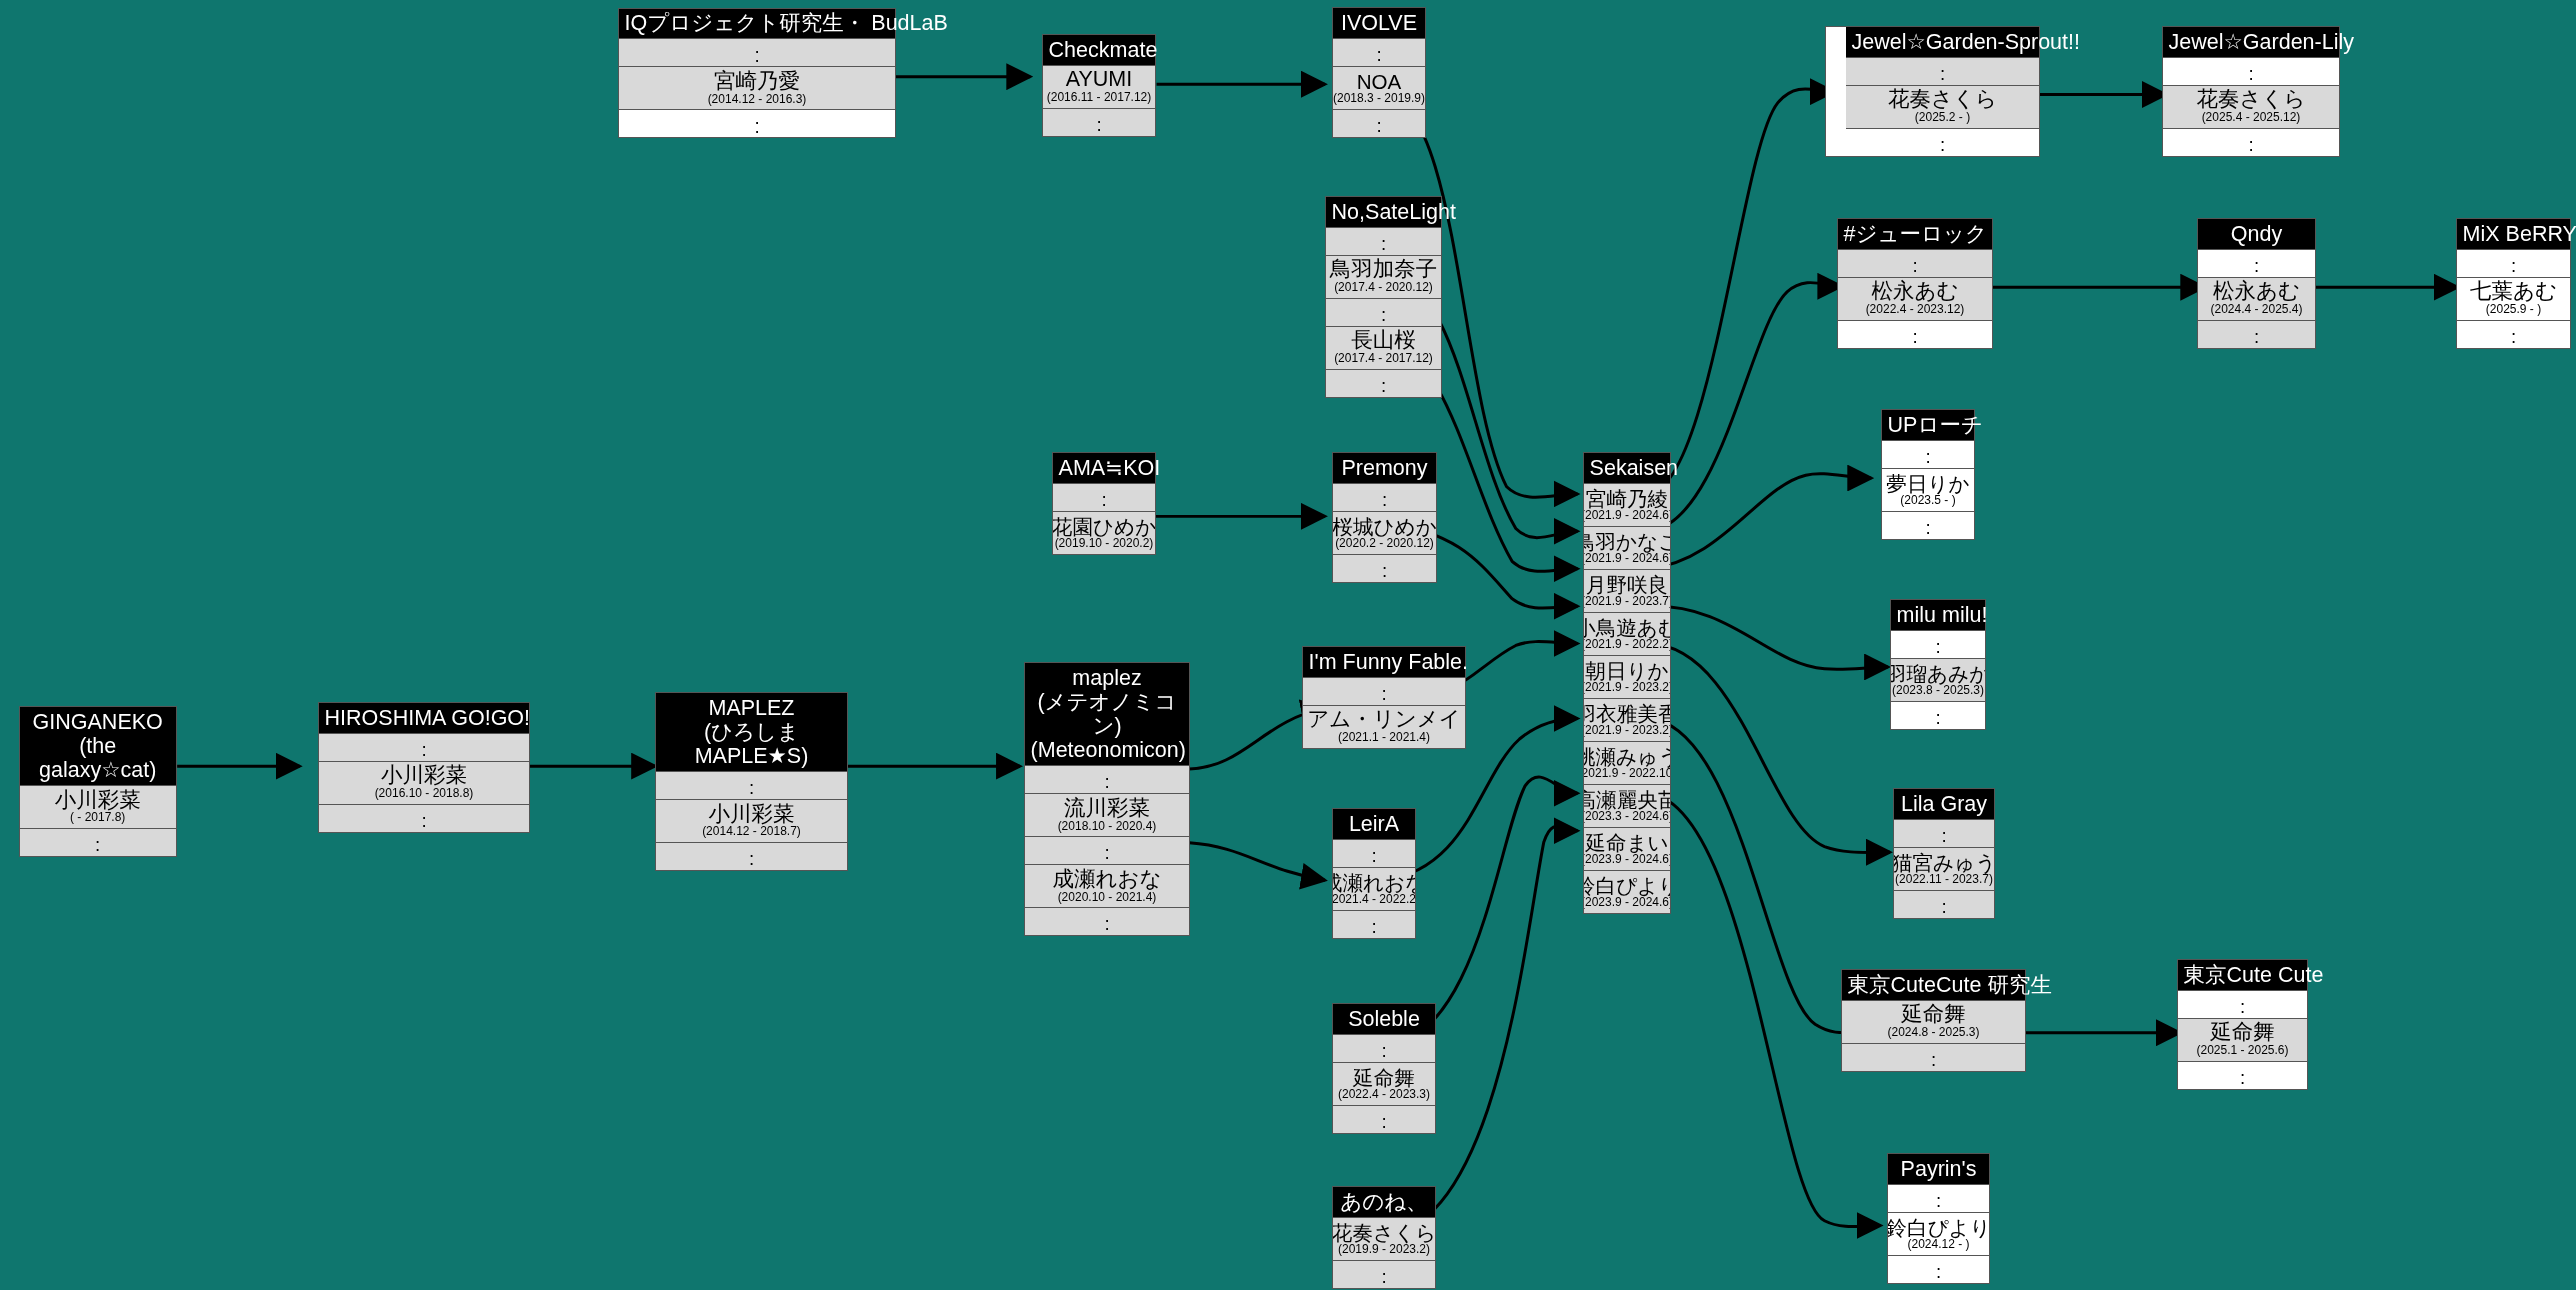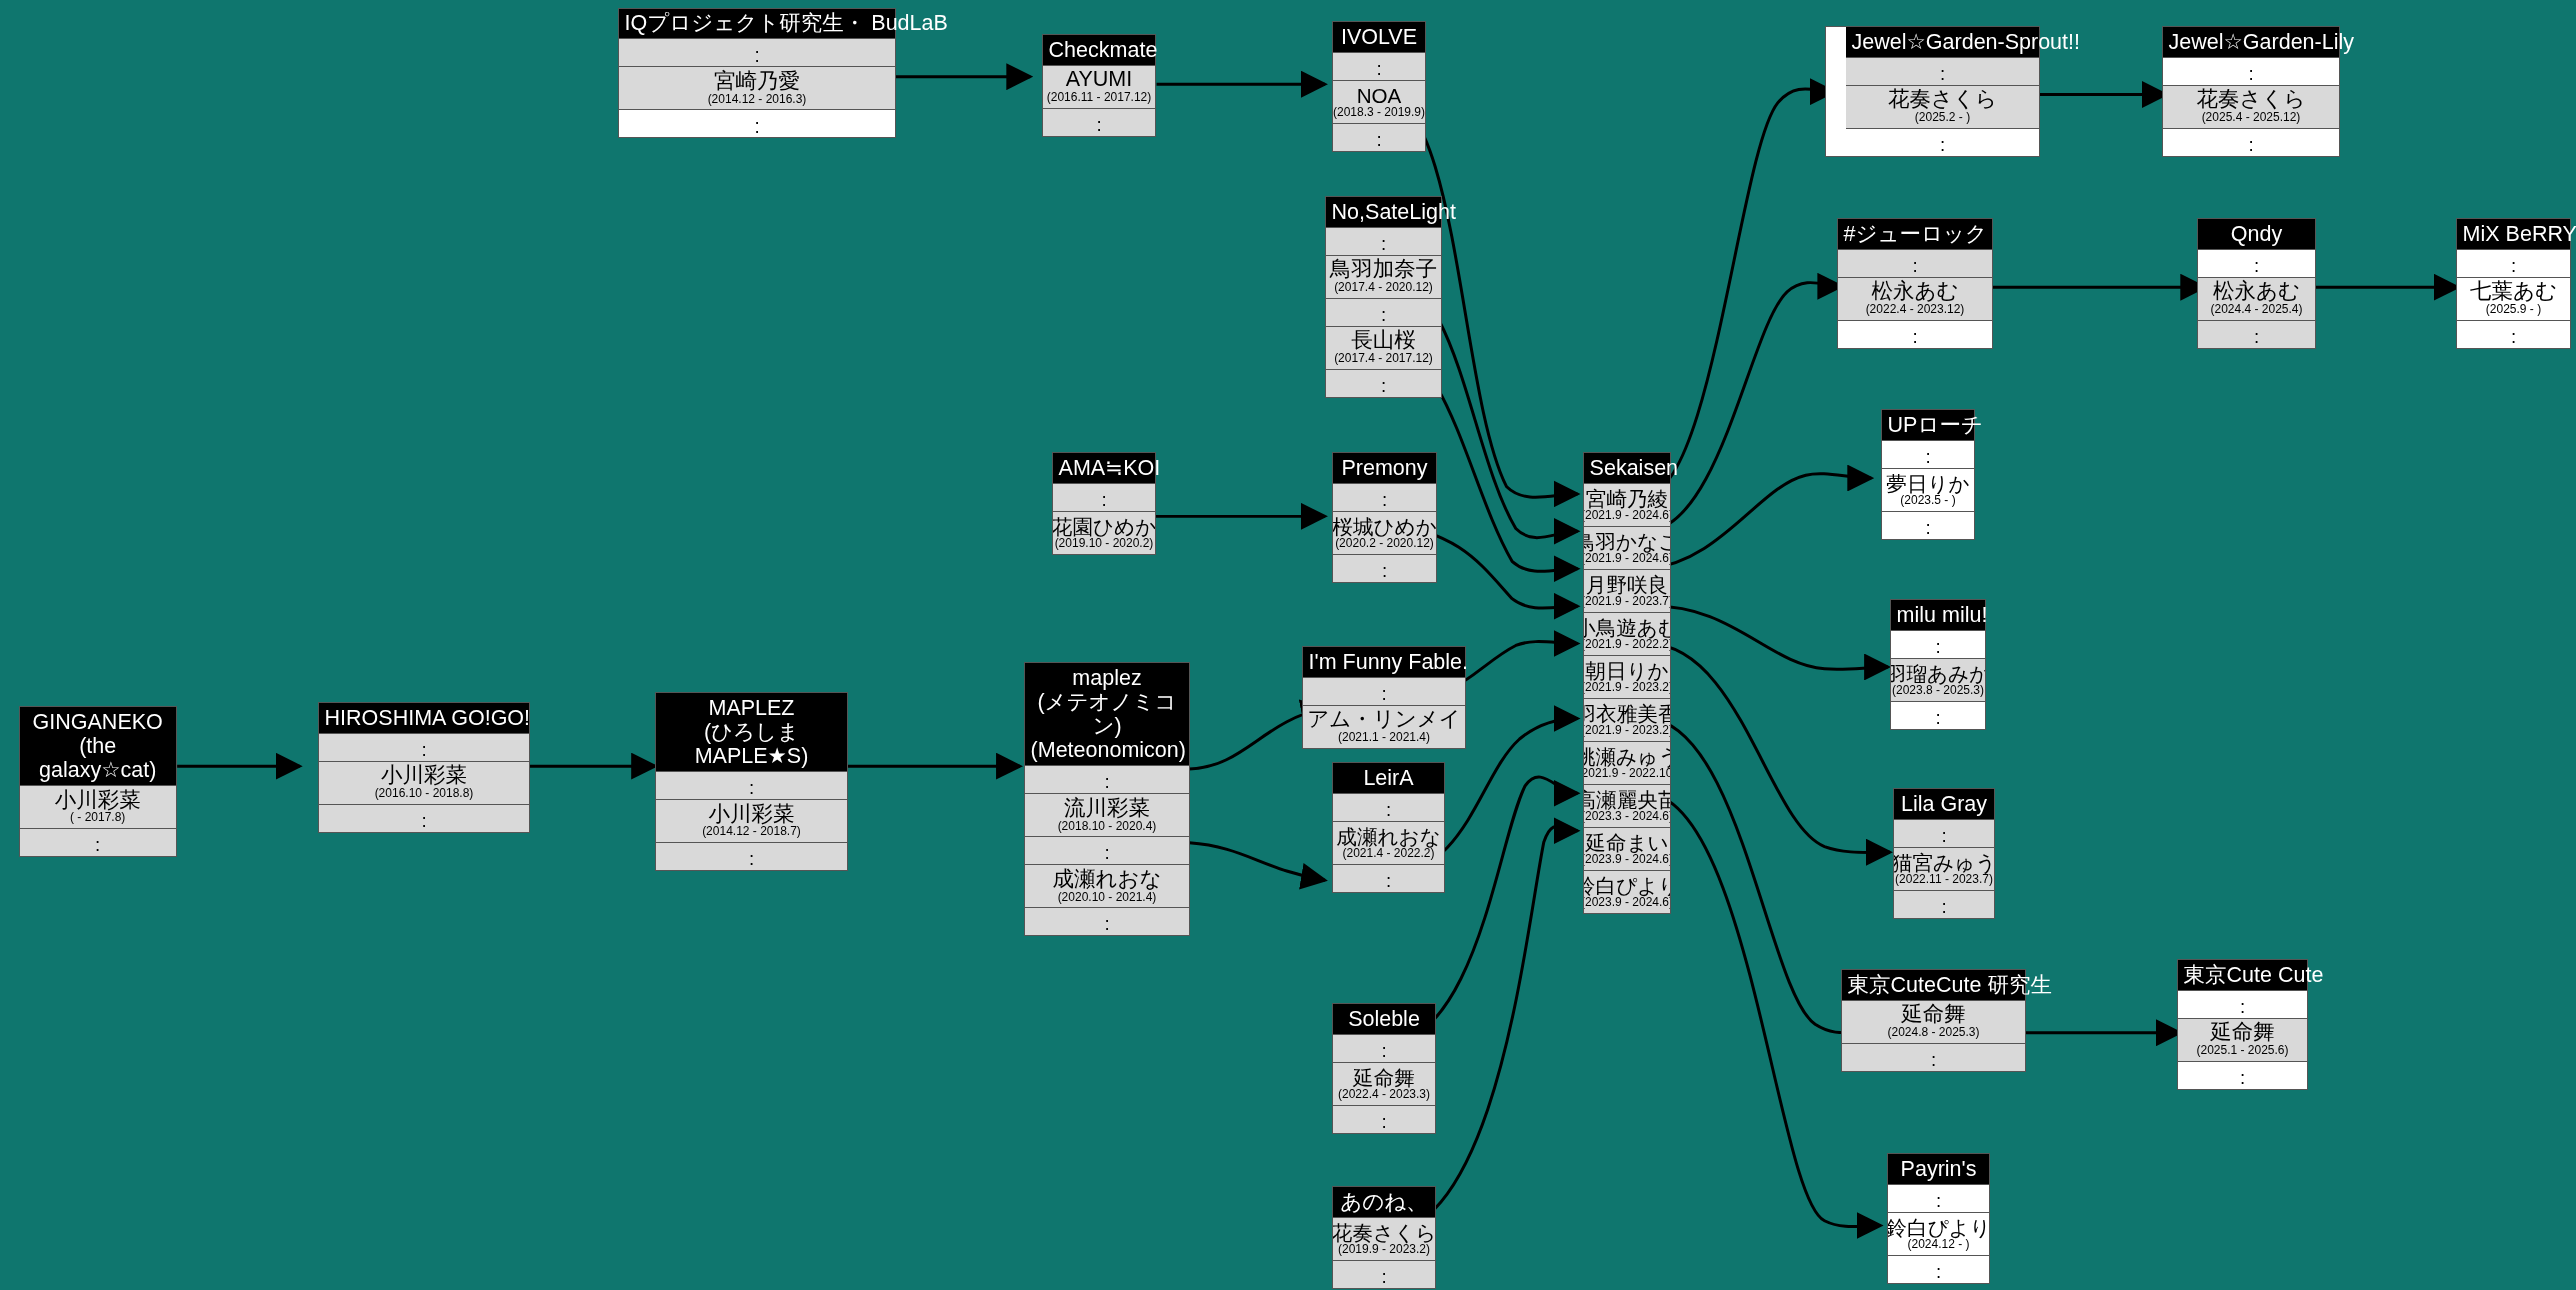--- a/index.html
+++ b/index.html
@@ -117,21 +117,21 @@
         <div class="nm">AYUMI</div>
         <div class="dt">(2016.11 - 2017.12)</div>
       </div>
       <div class="row gray ell">
         <span class="dots">
           <b>.</b>
           <b>.</b>
         </span>
       </div>
     </div>
-    <div class="node narrow" style="left: 1332px; top: 21px; width: 94px;">
+    <div class="node narrow" style="left: 1332px; top: 7px; width: 94px;">
       <div class="title">IVOLVE</div>
       <div class="row gray ell">
         <span class="dots">
           <b>.</b>
           <b>.</b>
         </span>
       </div>
       <div class="row gray mem">
         <div class="nm">NOA</div>
         <div class="dt">(2018.3 - 2019.9)</div>
@@ -290,21 +290,21 @@
         <span class="dots">
           <b>.</b>
           <b>.</b>
         </span>
       </div>
       <div class="row gray mem">
         <div class="nm">アム・リンメイ</div>
         <div class="dt">(2021.1 - 2021.4)</div>
       </div>
     </div>
-    <div class="node narrow" style="left: 1332px; top: 762px; width: 113px;">
+    <div class="node narrow" style="left: 1332px; top: 808px; width: 84px;">
       <div class="title">LeirA</div>
       <div class="row gray ell">
         <span class="dots">
           <b>.</b>
           <b>.</b>
         </span>
       </div>
       <div class="row gray mem">
         <div class="nm">成瀬れおな</div>
         <div class="dt">(2021.4 - 2022.2)</div>

